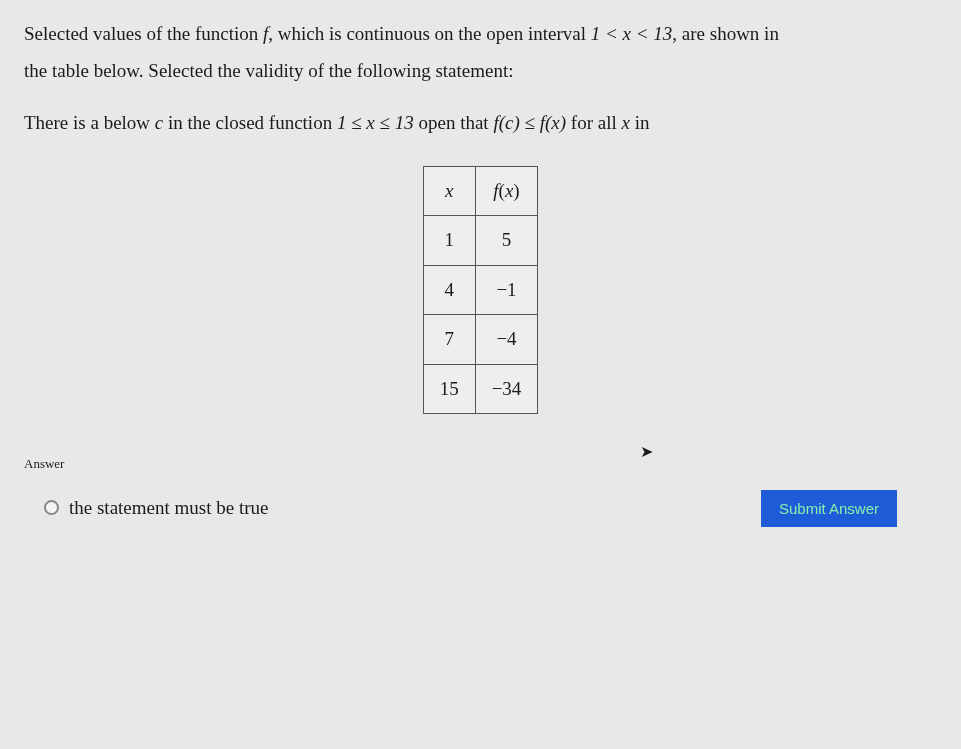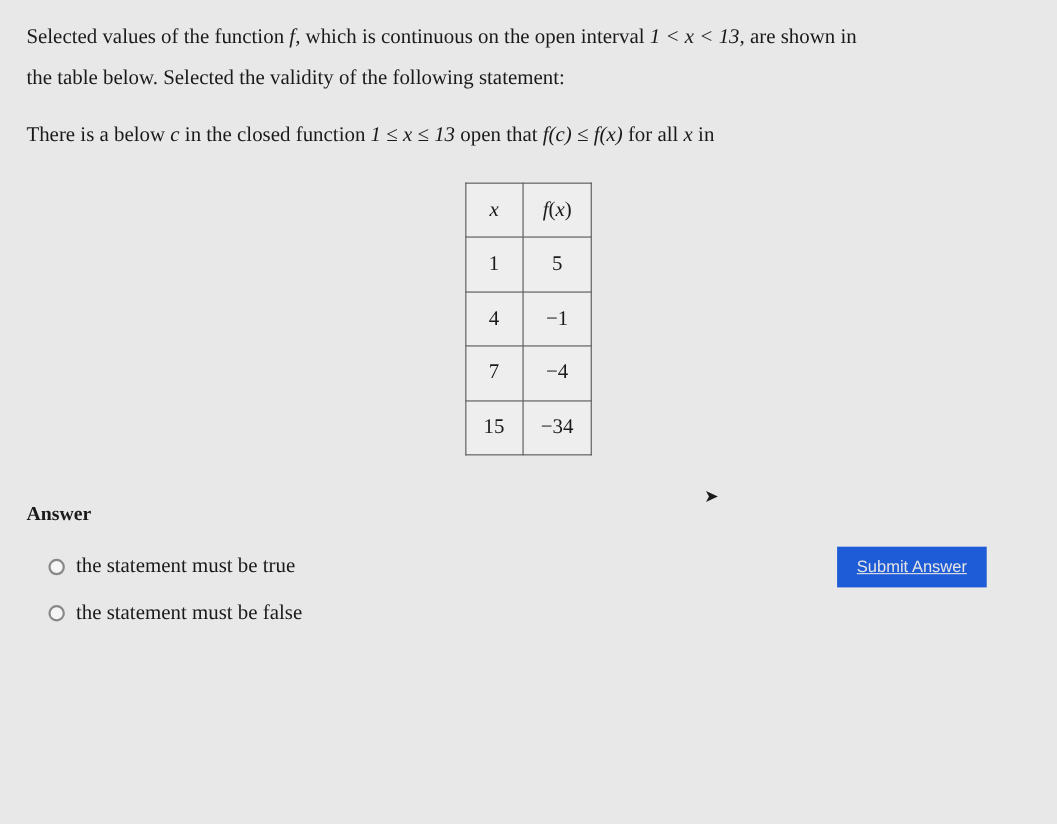--- a/index.html
+++ b/index.html
@@ -25,39 +25,38 @@
     padding: 10px 16px;
     text-align: center;
     font-family: 'Times New Roman', serif;
     font-size: 19px;
     min-width: 50px;
   }
   th { font-weight: normal; font-style: italic; }
   th.fx { font-style: normal; font-family: Liberation Serif, serif; }
   th.fx .f { font-style: italic; }
   .answer-section { margin-top: 30px; }
-  .answer-heading { font-weight: bold; font-size: 18px; margin-bottom: 20px; }
+  .answer-heading { font-weight: normal; font-size: 13px; margin-bottom: 20px; }
   .options-row { display: flex; justify-content: space-between; align-items: flex-start; }
-  .options { display: flex; flex-direction: column; gap: 14px; margin-left: 20px; }
+  .options { display: flex; flex-direction: row; gap: 14px; margin-left: 20px; }
   .option { display: flex; align-items: center; gap: 10px; cursor: pointer; }
   .radio {
     width: 15px; height: 15px; border: 2px solid #888; border-radius: 50%;
     background: #f5f5f5; flex-shrink: 0;
   }
   .submit-btn {
     background: #1e5bd6;
-    color: #e5e5e5;
+    color: #86efac;
     border: none;
     padding: 10px 18px;
     font-size: 15px;
     font-family: Arial, sans-serif;
     cursor: pointer;
     margin-right: 40px;
     margin-top: -4px;
-    text-decoration: underline;
   }
   .cursor-ptr {
     position: absolute;
     left: 640px; top: 440px;
     font-size: 16px;
     pointer-events: none;
   }
 </style>
 </head>
 <body>
@@ -105,20 +104,16 @@
 <div class="cursor-ptr">➤</div>
 
 <div class="answer-section">
   <div class="answer-heading">Answer</div>
   <div class="options-row">
     <div class="options">
       <div class="option">
         <span class="radio"></span>
         <span>the statement must be true</span>
       </div>
-      <div class="option">
-        <span class="radio"></span>
-        <span>the statement must be false</span>
-      </div>
     </div>
     <button class="submit-btn">Submit Answer</button>
   </div>
 </div>
 
 </body></html>

